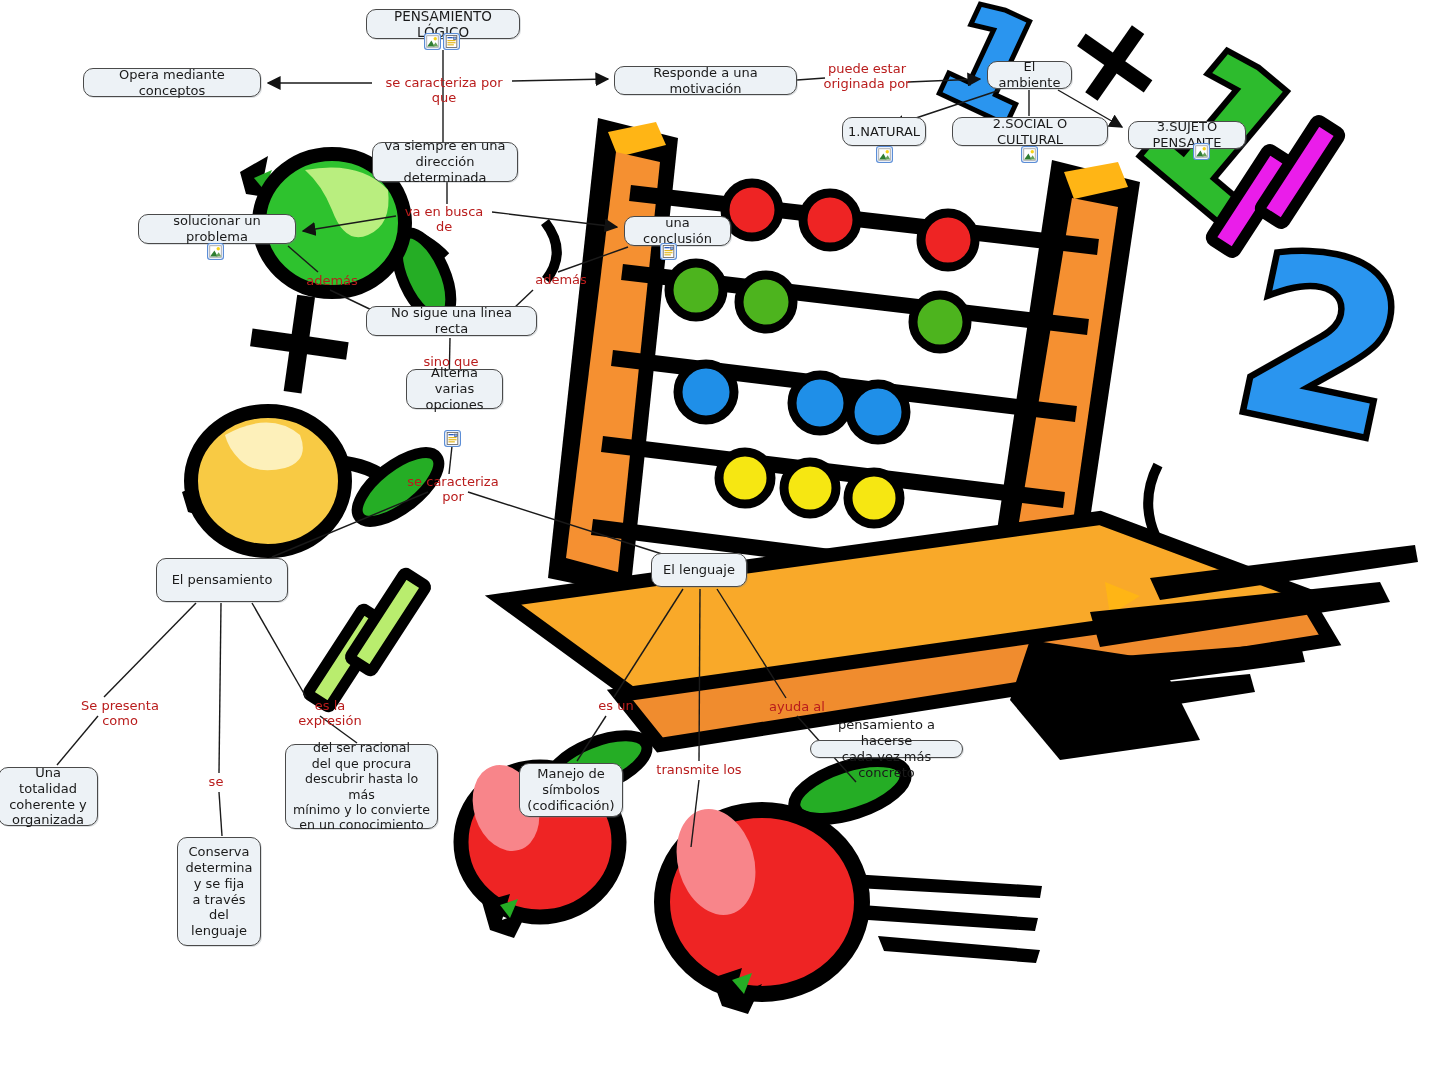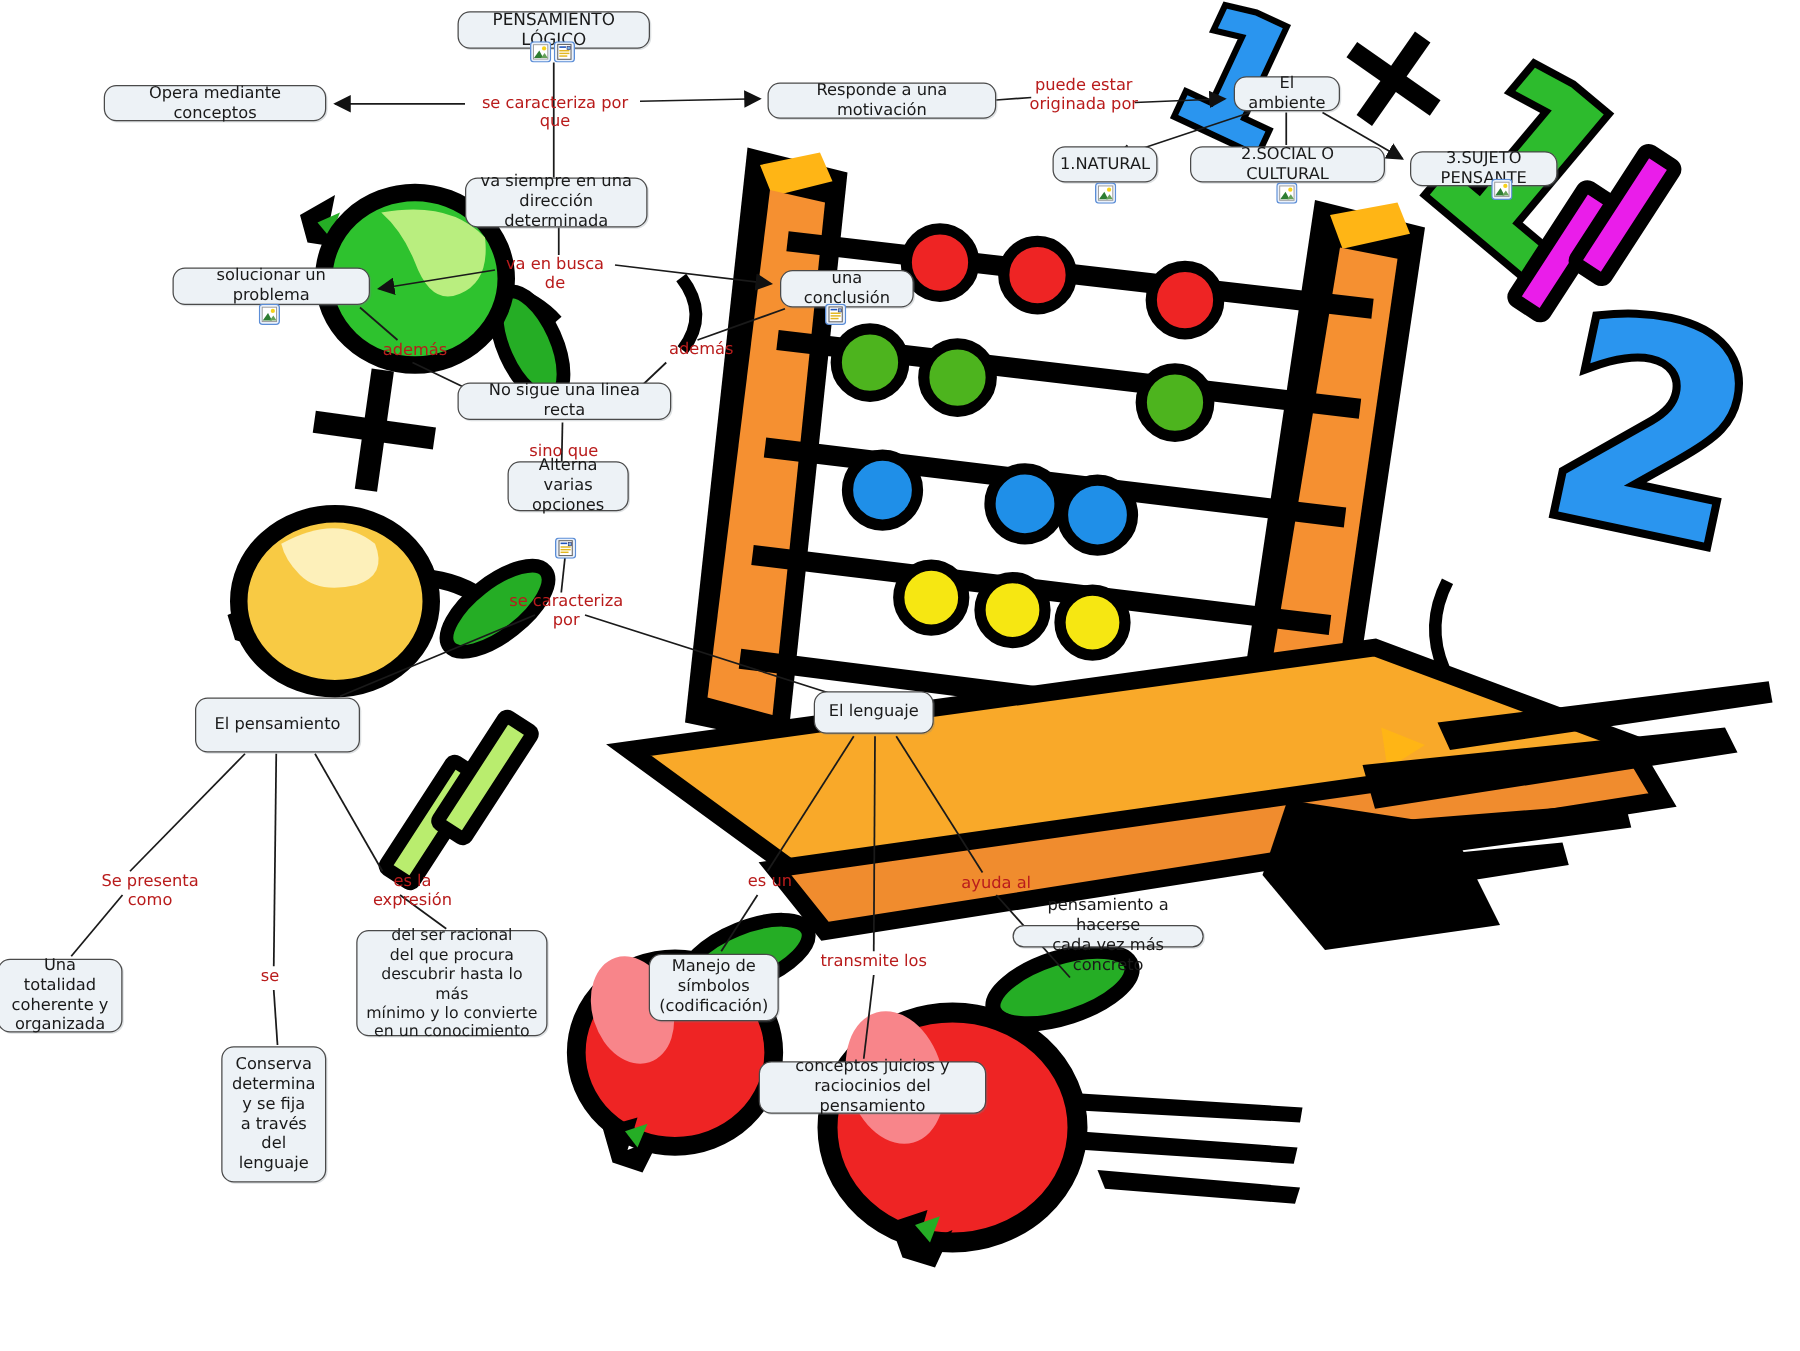--- a/index.html
+++ b/index.html
@@ -204,22 +204,20 @@
   <div class="node" style="left:285px;top:744px;width:153px;height:85px;font-size:12.6px">del ser racional
 del que procura
 descubrir hasta lo más
 mínimo y lo convierte
 en un conocimiento</div>
   <div class="node" style="left:519px;top:763px;width:104px;height:54px">Manejo de
 símbolos
 (codificación)</div>
   <div class="node" style="left:810px;top:740px;width:153px;height:18px;font-size:13px">pensamiento a hacerse
 cada vez más concreto</div>
-  <div class="node" style="left:607px;top:849px;width:182px;height:42px">conceptos juicios y
-raciocinios del pensamiento</div>
 
   <div class="lbl" style="left:374px;top:76px;width:140px">se caracteriza por que</div>
   <div class="lbl" style="left:823px;top:62px;width:88px">puede estar
 originada por</div>
   <div class="lbl" style="left:396px;top:205px;width:96px">va en busca de</div>
   <div class="lbl" style="left:305px;top:274px;width:54px">además</div>
   <div class="lbl" style="left:534px;top:273px;width:54px">además</div>
   <div class="lbl" style="left:423px;top:355px;width:56px">sino que</div>
   <div class="lbl" style="left:398px;top:475px;width:110px">se caracteriza por</div>
   <div class="lbl" style="left:64px;top:699px;width:112px">Se presenta como</div>

